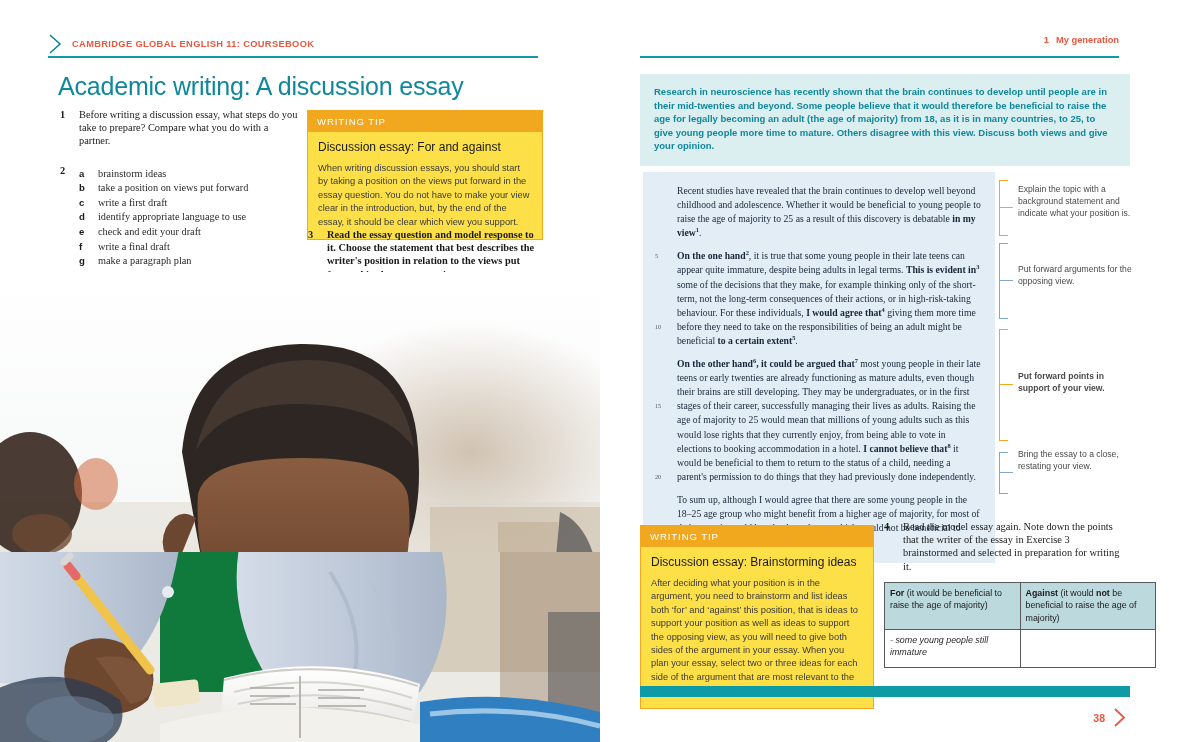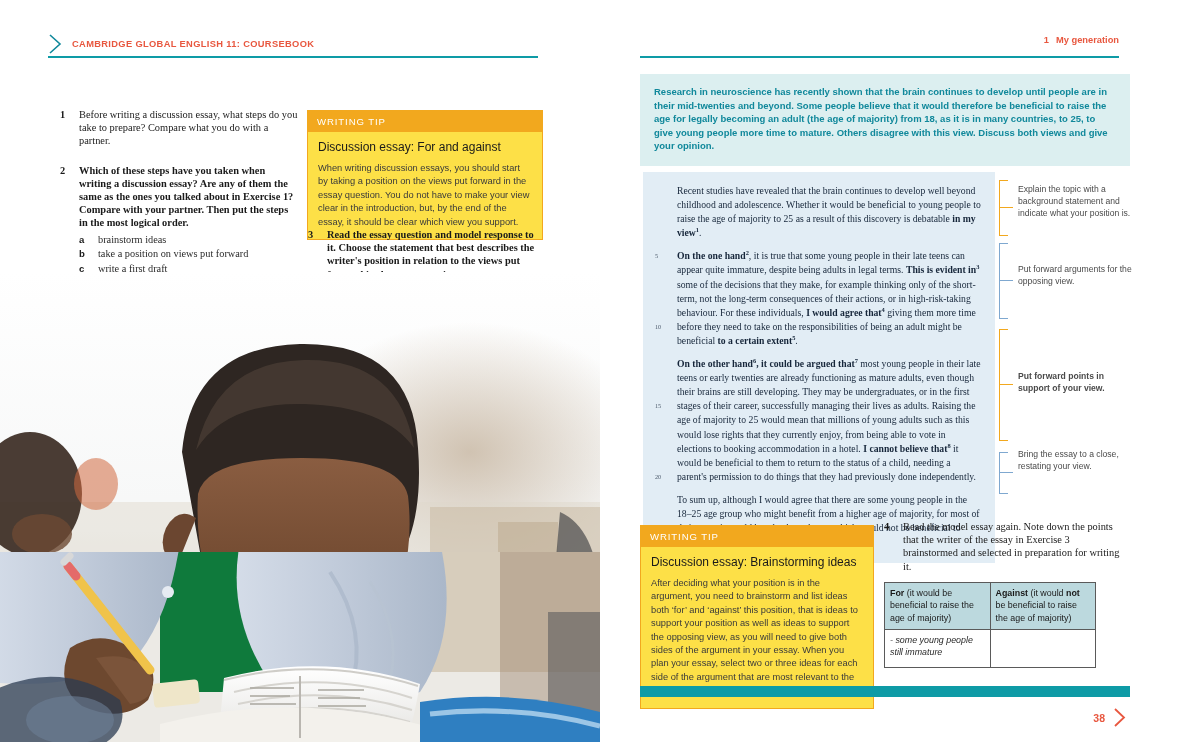--- a/index.html
+++ b/index.html
@@ -156,21 +156,21 @@
     font-size: 8.6px; line-height: 12.1px; color: #4a4a4a; width: 118px;
   }
 
   
   #tipbox-right { position: absolute; left: 640px; top: 525px; width: 234px; }
 
   
   #ex4 { position: absolute; left: 884px; top: 520px; width: 236px; }
   .ex4-head { display: flex; }
   .tbl {
-    border-collapse: collapse; width: 212px; margin-top: 9px;
+    border-collapse: collapse; width: 272px; margin-top: 9px;
     table-layout: fixed;
   }
   .tbl th, .tbl td {
     border: 1.2px solid #5a5a5a; vertical-align: top;
     padding: 4px 5px 5px 5px;
   }
   .tbl th {
     background: #BCD9DE; text-align: left;
     font-size: 8.9px; line-height: 12.4px; color: #1a1a1a; font-weight: normal;
   }
@@ -199,32 +199,32 @@
   <div id="left-page">
 
     <div class="run-head">
       <svg class="chev-left" viewBox="0 0 15 22">
         <path d="M2 2 L12 11 L2 20" fill="none" stroke="#10889B" stroke-width="1.6"></path>
       </svg>
       <span class="run-head-text">CAMBRIDGE GLOBAL ENGLISH 11: COURSEBOOK</span>
     </div>
     <div class="head-rule-left"></div>
 
+    <h1 class="page-title">Academic writing: A discussion essay</h1>
 
     <div class="col-a">
 
       <div class="ex">
         <div class="ex-num">1</div>
         <div class="ex-body bold">Before writing a discussion essay, what steps do you take to prepare? Compare what you do with a partner.</div>
       </div>
 
       <div class="ex" style="margin-top:16px;">
         <div class="ex-num">2</div>
         <div class="ex-body">
-          <div class="bold" style="font-weight:bold;">Which of these steps have you taken when writing a discussion essay? Are any of them the same as the ones you talked about in Exercise 1? Compare with your partner. Then put the steps in the most logical order.</div>
           <div class="sub-list">
             <div class="sub-item">
               <span class="sub-key">a</span>
               <span class="sub-txt">brainstorm ideas</span>
             </div>
             <div class="sub-item">
               <span class="sub-key">b</span>
               <span class="sub-txt">take a position on views put forward</span>
             </div>
             <div class="sub-item">

